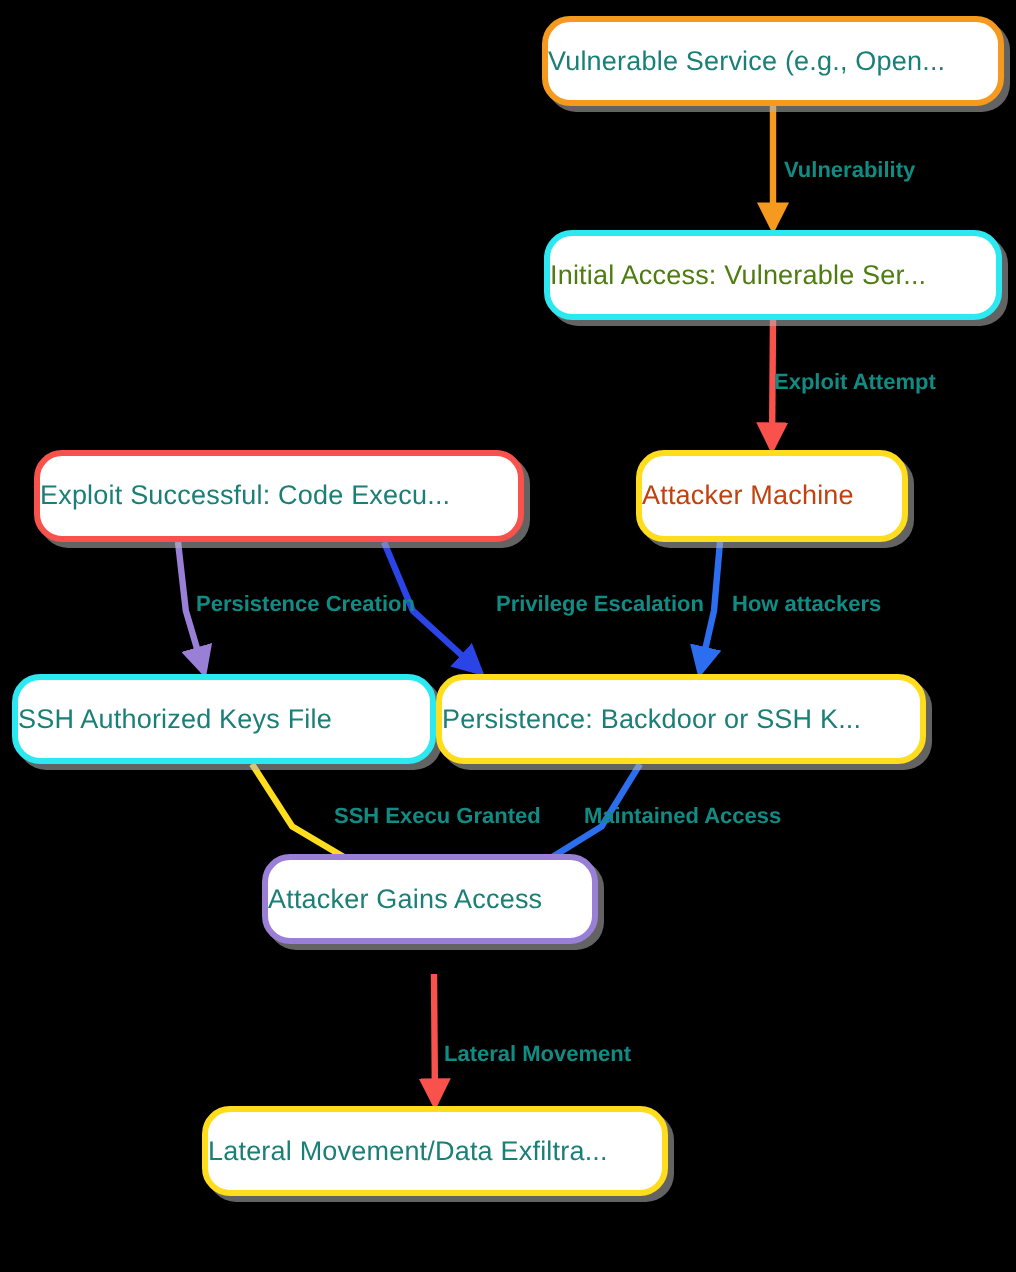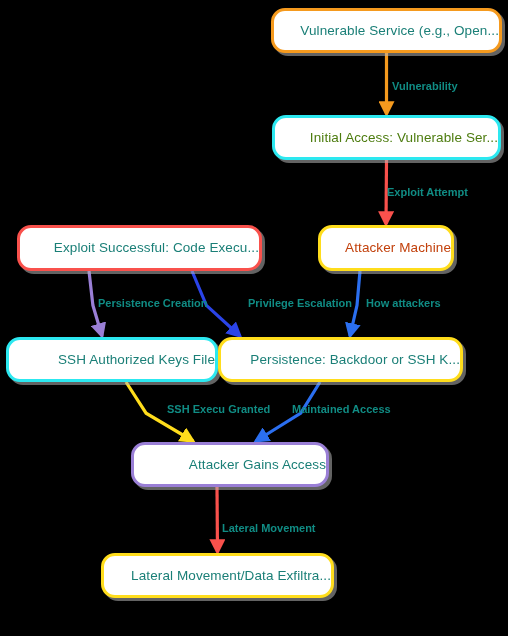--- a/index.html
+++ b/index.html
@@ -33,21 +33,21 @@
   }
   .node {
     position: absolute;
     box-sizing: border-box;
     background: #ffffff;
     border-radius: 14px;
     border-style: solid;
     border-width: 3px;
     display: flex;
     align-items: center;
-    justify-content: flex-end;
+    justify-content: flex-start;
     box-shadow: 3px 3px 0 rgba(180,180,180,0.55);
   }
   .node-label {
     color: #1a7f77;
     font-size: 13.5px;
     line-height: 1;
     white-space: nowrap;
     letter-spacing: 0.1px;
   }
   .edge-label {
@@ -108,21 +108,21 @@
       </div>
       <div class="node" style="left: 318px; top: 225px; width: 136px; height: 46px; border-color: rgb(255, 221, 28);">
         <span class="node-label" style="color: #c2410c;">Attacker Machine</span>
       </div>
       <div class="node" style="left: 6px; top: 337px; width: 212px; height: 45px; border-color: rgb(44, 232, 240);">
         <span class="node-label" style="color: rgb(26, 127, 119);">SSH Authorized Keys File</span>
       </div>
       <div class="node" style="left: 218px; top: 337px; width: 245px; height: 45px; border-color: rgb(255, 221, 28);">
         <span class="node-label" style="color: rgb(26, 127, 119);">Persistence: Backdoor or SSH K...</span>
       </div>
-      <div class="node" style="left: 131px; top: 442px; width: 198px; height: 45px; border-color: rgb(154, 127, 214);">
+      <div class="node" style="left: 131px; top: 427px; width: 168px; height: 45px; border-color: rgb(154, 127, 214);">
         <span class="node-label" style="color: rgb(26, 127, 119);">Attacker Gains Access</span>
       </div>
       <div class="node" style="left: 101px; top: 553px; width: 233px; height: 45px; border-color: rgb(255, 221, 28);">
         <span class="node-label" style="color: rgb(26, 127, 119);">Lateral Movement/Data Exfiltra...</span>
       </div>
       <div class="edge-label" style="left: 392px; top: 86px; color: rgb(16, 140, 132);">Vulnerability</div>
       <div class="edge-label" style="left: 387px; top: 192px; color: rgb(16, 140, 132);">Exploit Attempt</div>
       <div class="edge-label" style="left: 98px; top: 303px; color: rgb(16, 140, 132);">Persistence Creation</div>
       <div class="edge-label" style="left: 248px; top: 303px; color: rgb(16, 140, 132);">Privilege Escalation</div>
       <div class="edge-label" style="left: 366px; top: 303px; color: rgb(16, 140, 132);">How attackers</div>

